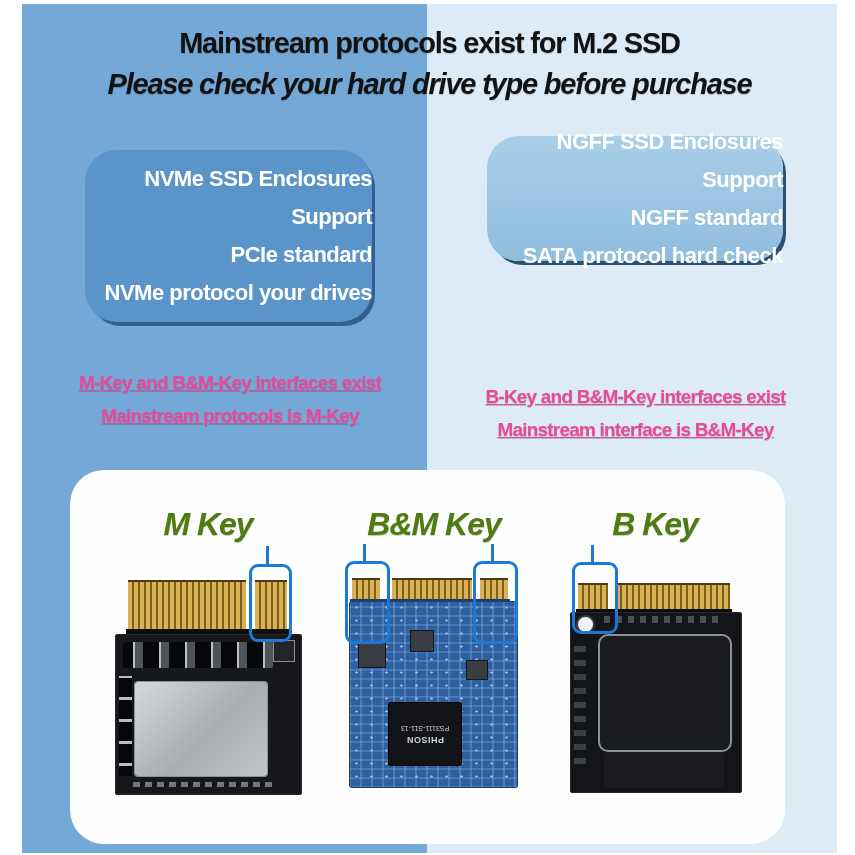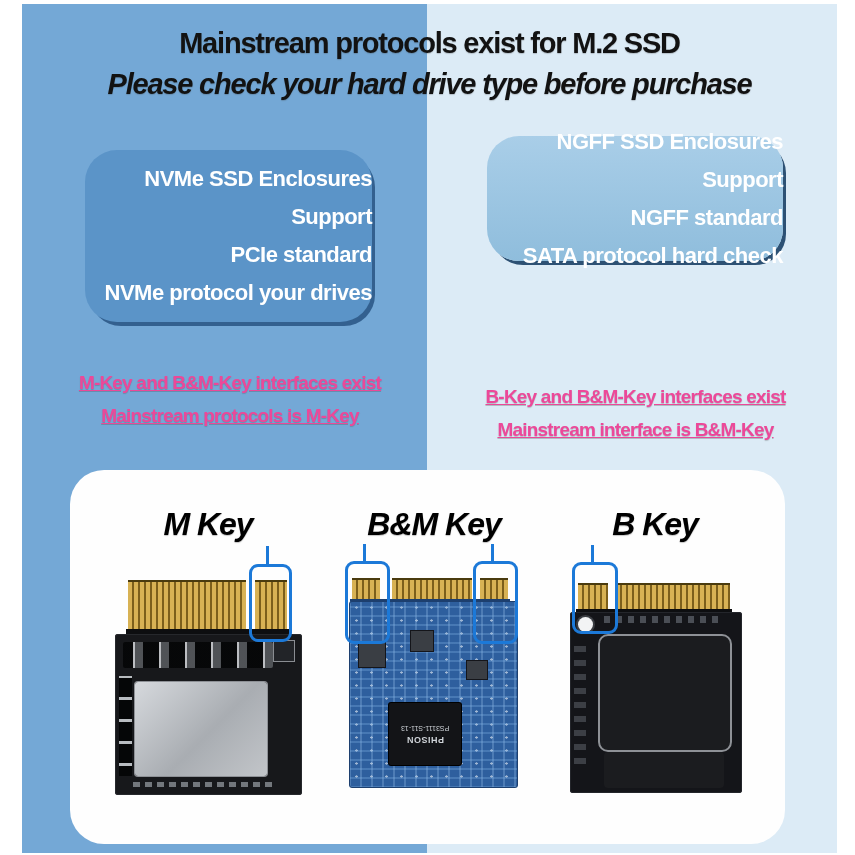--- a/index.html
+++ b/index.html
@@ -32,21 +32,21 @@
   
   .note{text-align:center;color:#ec4899;font-weight:700;font-size:19px;letter-spacing:-.8px;
         line-height:33px;text-shadow:0 1px 1px rgba(80,80,80,.3);text-decoration:underline;}
   #note-left{left:35px;top:366px;width:390px;}
   #note-right{left:448px;top:380px;width:375px;}
 
   
   #ssd-card{left:70px;top:470px;width:715px;height:374px;background:#fefefe;border-radius:34px;}
 
   
-  .key-label{top:506px;text-align:center;color:#000000;font-weight:700;font-style:italic;
+  .key-label{top:506px;text-align:center;color:#4d7c0f;font-weight:700;font-style:italic;
              font-size:32px;letter-spacing:-1px;text-shadow:0 1px 1px rgba(90,90,90,.35);}
   #label-mkey{left:118px;width:180px;}
   #label-bmkey{left:334px;width:200px;}
   #label-bkey{left:565px;width:180px;}
 
   
   .bracket{border:3px solid #1c79d8;border-radius:9px;background:transparent;}
   .stem{width:3px;background:#1c79d8;}
   #bracket-m{left:249px;top:564px;width:37px;height:72px;}
   #stem-m{left:266px;top:546px;height:19px;}

